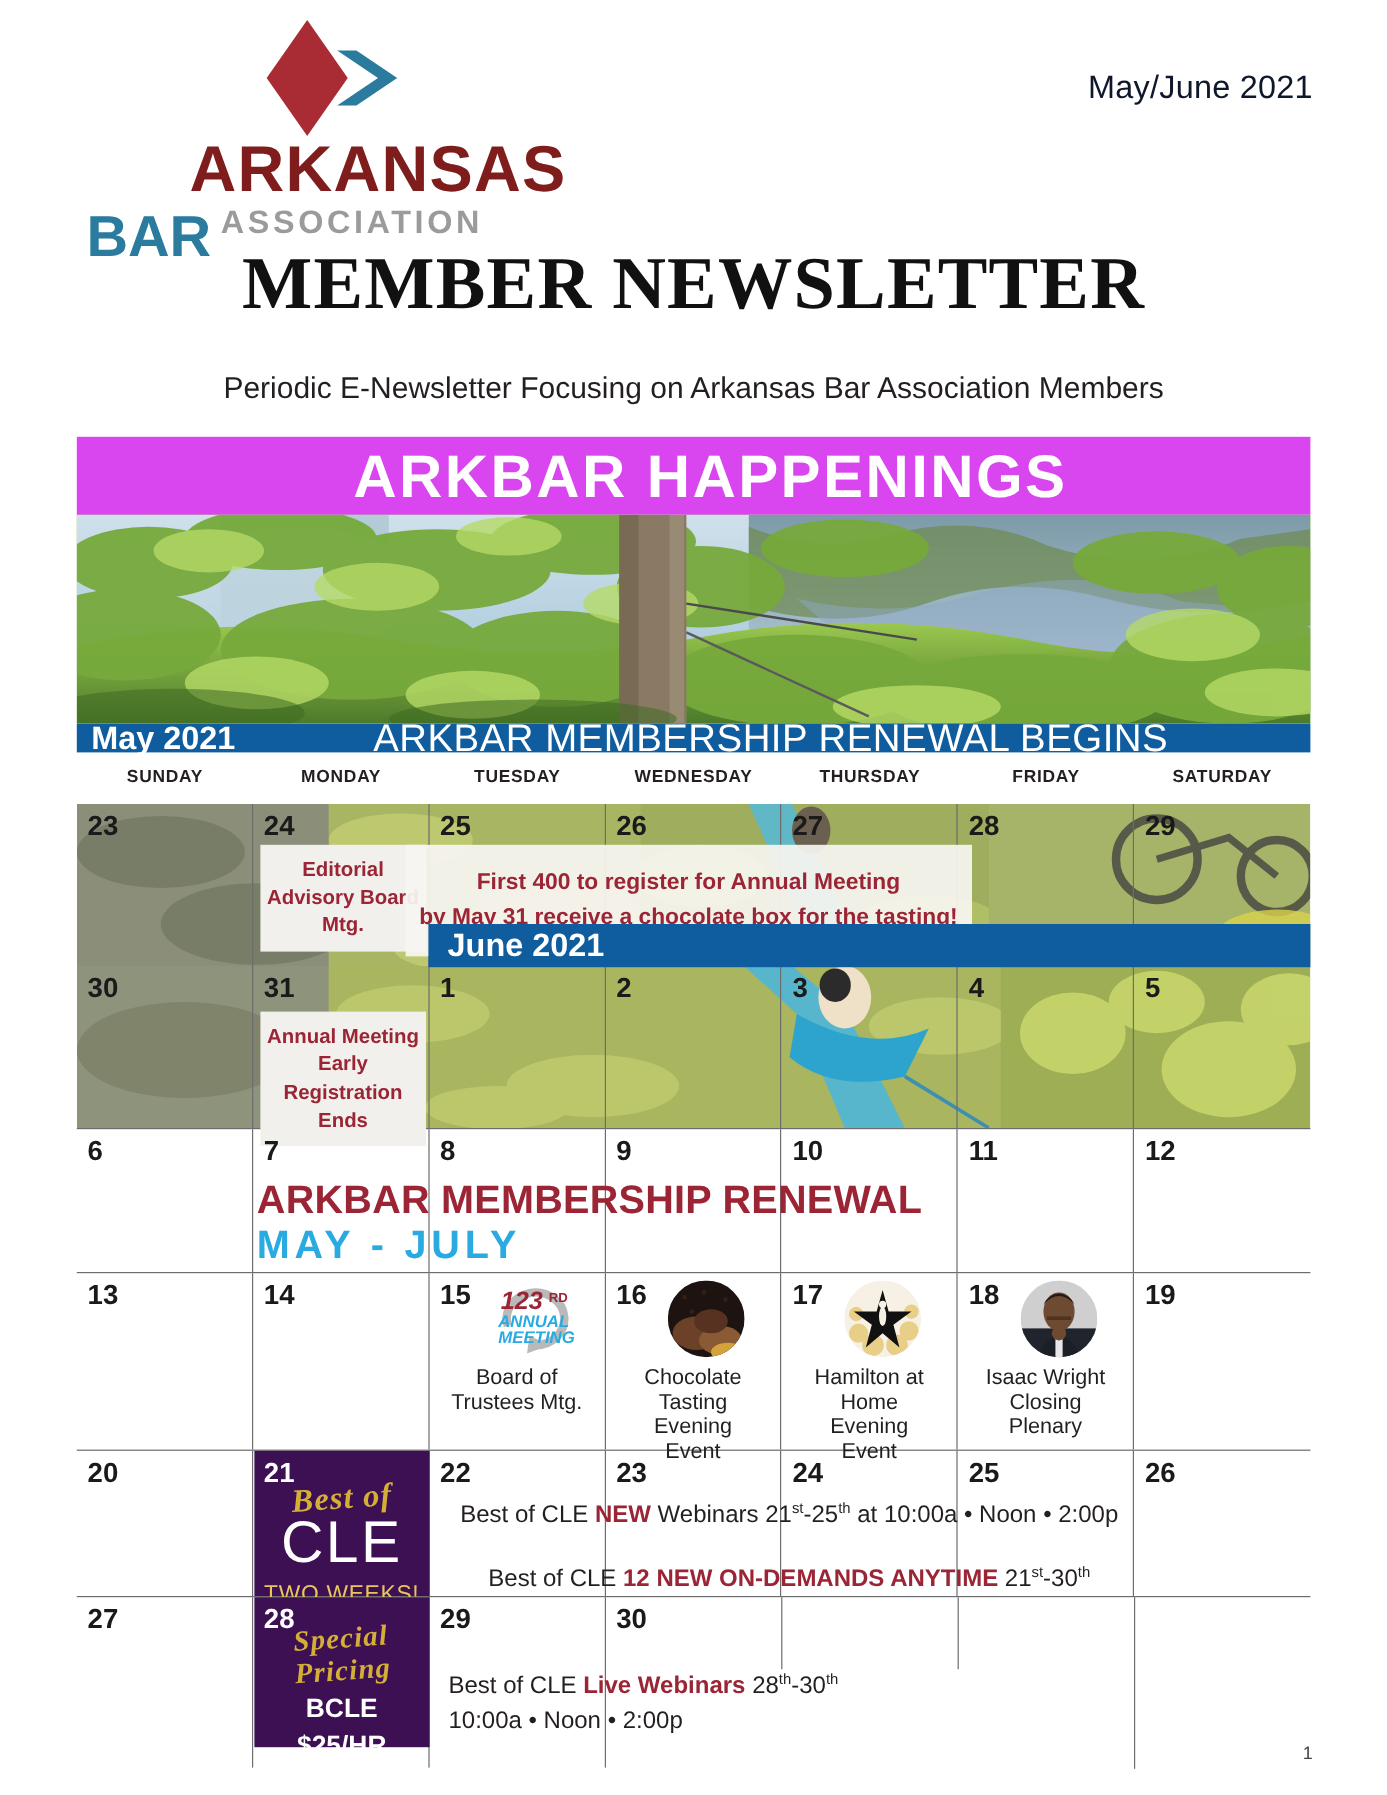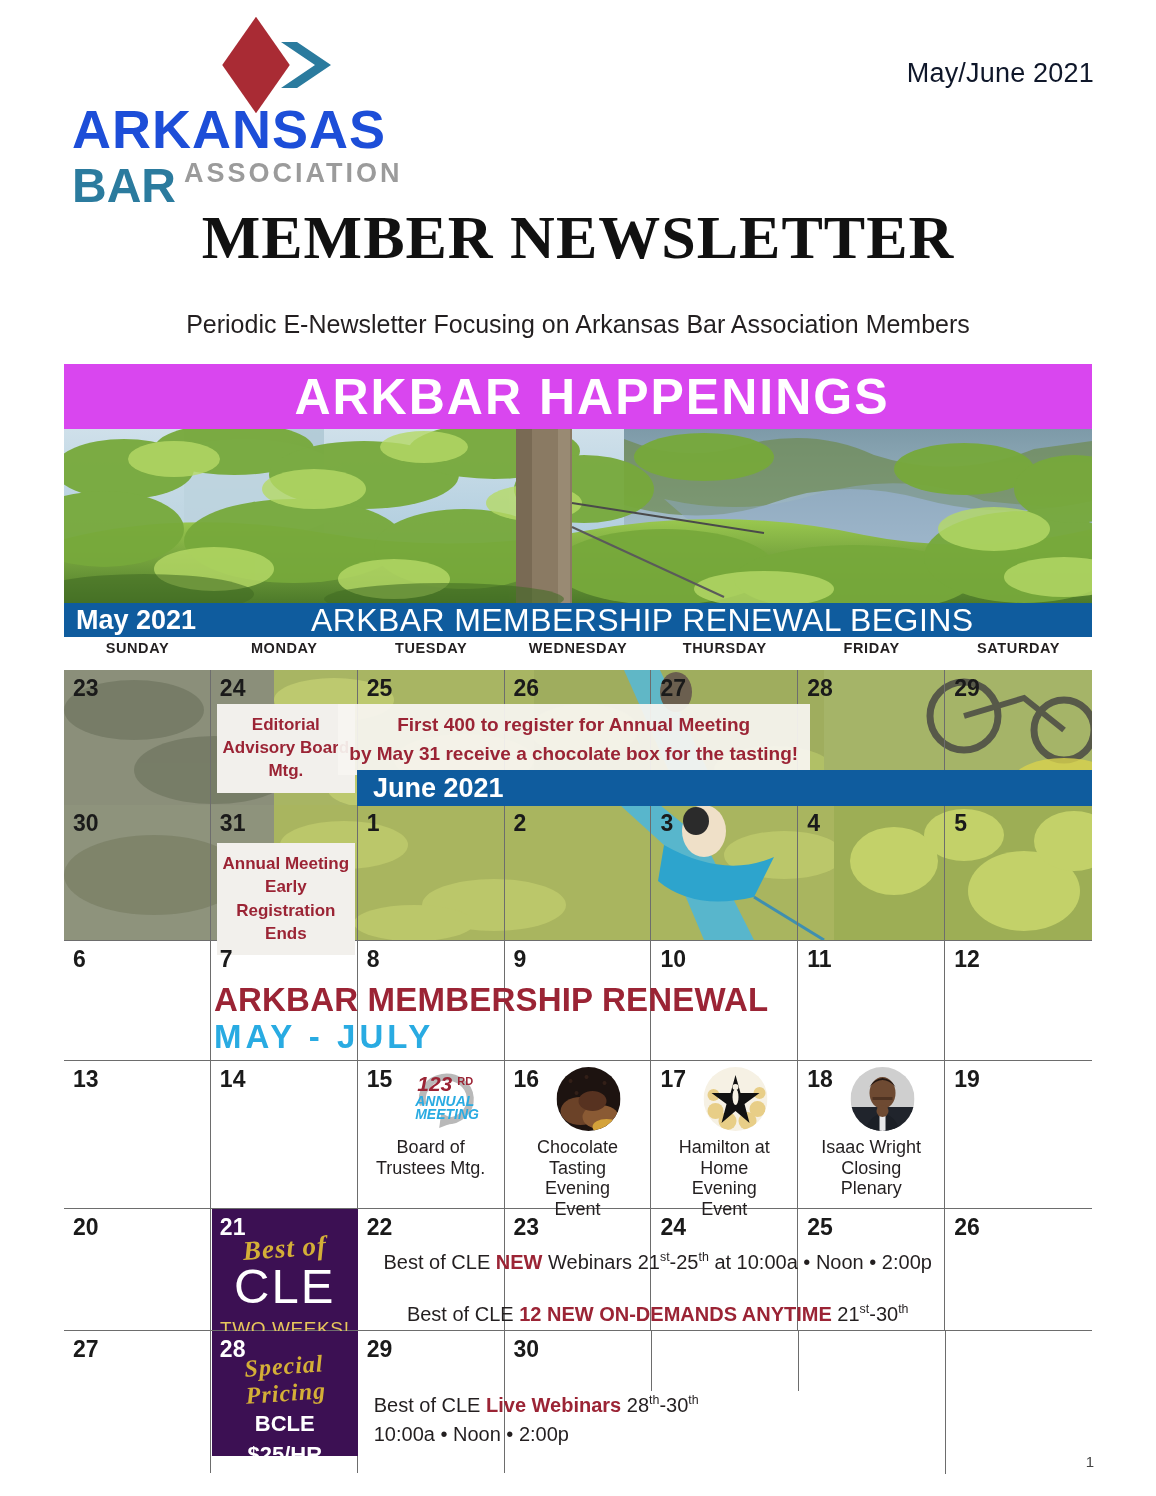--- a/index.html
+++ b/index.html
@@ -15,22 +15,23 @@
   .masthead { position: relative; height: 356px; }
   .logo-wrap { position:absolute; left:72px; top:30px; width:400px; }
   .logo-mark { position:relative; height:64px; width:300px; margin-left:155px;}
   .logo-diamond{
     position:absolute; left:0px; top:6px; width:58px; height:58px;
     background:#A92B34; transform: rotate(45deg) skew(10deg,10deg);
   }
   .logo-arrow{ position:absolute; left:48px; top:8px; width:70px; height:54px; }
   .logo-text-ark{
     font-family:"Liberation Sans", sans-serif; font-weight:bold;
-    font-size:54px; letter-spacing:1px; color:#1d4ed8; line-height:1.0;
-    margin-top:8px;
+    font-size:54px; letter-spacing:1px; color:#7f1d1d; line-height:1.0;
+    margin-top:20px;
+    text-align:right;
   }
   .logo-row2{ display:flex; align-items:flex-start; margin-top:2px;}
   .logo-bar{ font-weight:bold; font-size:48px; color:#2B7B9E; letter-spacing:0px;}
   .logo-assoc{ font-weight:bold; font-size:27px; color:#9B9B9B; letter-spacing:3px; margin-left:8px;}
   .issue-date{
     position:absolute; right:62px; top:58px;
     font-size:27px; color:#0f172a; letter-spacing:0.2px;
   }
   .newsletter-title{
     position:absolute; left:0; right:0; top:206px; text-align:center;
@@ -51,21 +52,21 @@
 
   
   .photo{
     position:absolute; left:64px; top:429px; width:1028px; height:174px;
     overflow:hidden; background:#7fae4a;
   }
   .photo svg{ display:block; width:100%; height:100%; }
 
   
   .monthbar{
-    position:absolute; left:64px; top:603px; width:1028px; height:34px;
+    position:absolute; left:64px; top:603px; width:1028px; height:24px;
     background:#0F5C9E; color:#fff; display:flex; align-items:center;
   }
   .monthbar .m-name{ font-weight:bold; font-size:27px; margin-left:12px; width:235px;}
   .monthbar .m-note{ font-size:32px; letter-spacing:0.4px;}
 
   
   .weekhead{
     position:absolute; left:64px; top:640px; width:1028px; height:28px;
     display:grid; grid-template-columns: repeat(7, 1fr);
   }
@@ -104,21 +105,21 @@
   
   .notebox{
     position:absolute; background:#F2F0EC; color:#9B2435;
     font-weight:bold; text-align:center; z-index:5;
   }
   .nb-editorial{
     left:6px; top:34px; width:100%; max-width:138px; padding:10px 4px;
     font-size:17px; line-height:1.35;
   }
   .nb-chocolate{
-    left:-20px; top:34px; width:472px; padding:6px 6px;
+    left:-20px; top:34px; width:472px; padding:17px 6px;
     font-size:19px; line-height:1.55; background:rgba(247,245,241,0.93);
   }
   .nb-annual{
     left:6px; top:38px; width:100%; max-width:138px; padding:9px 4px;
     font-size:17px; line-height:1.38;
   }
 
   .junebar{
     position:absolute; left:293px; top:100px; width:735px; height:36px;
     background:#0F5C9E; color:#fff; display:flex; align-items:center; z-index:7;

